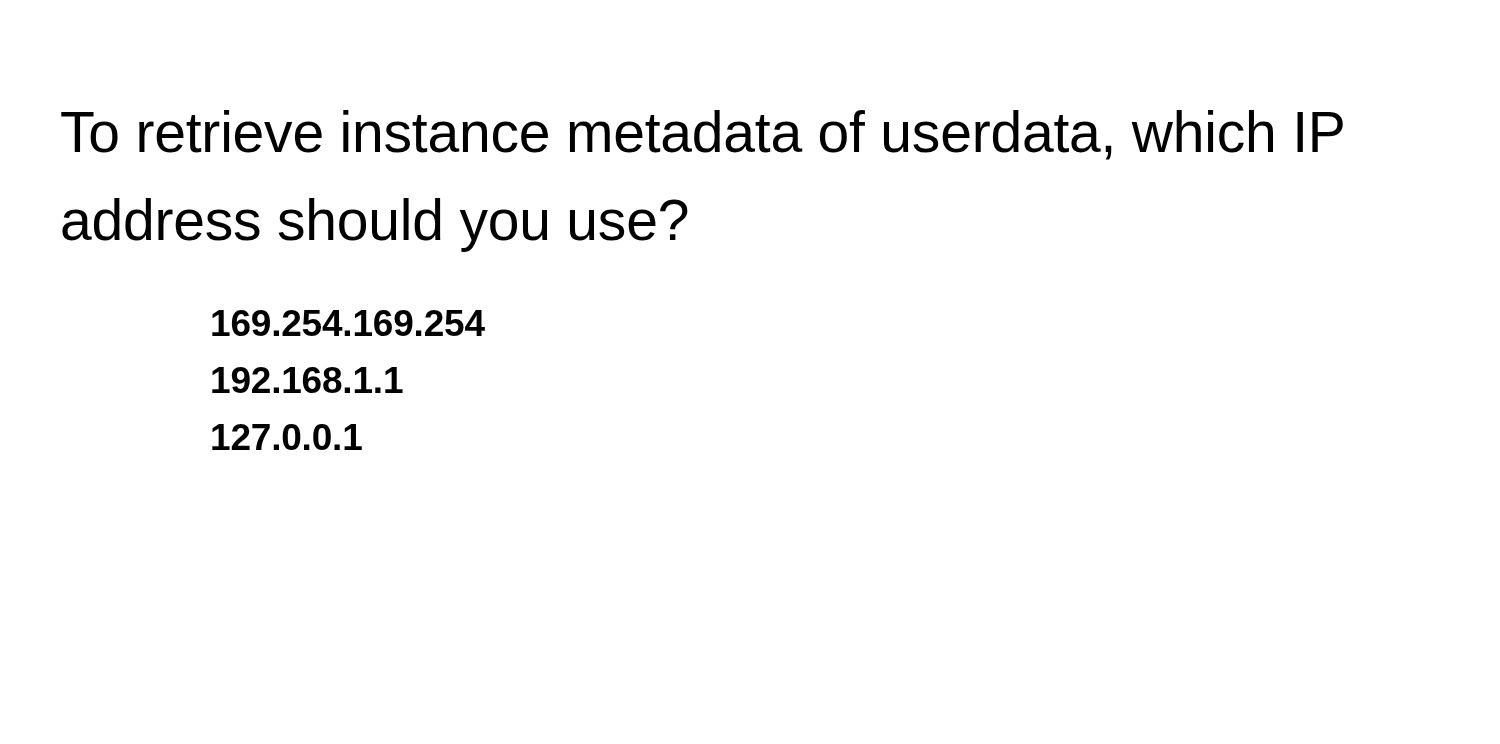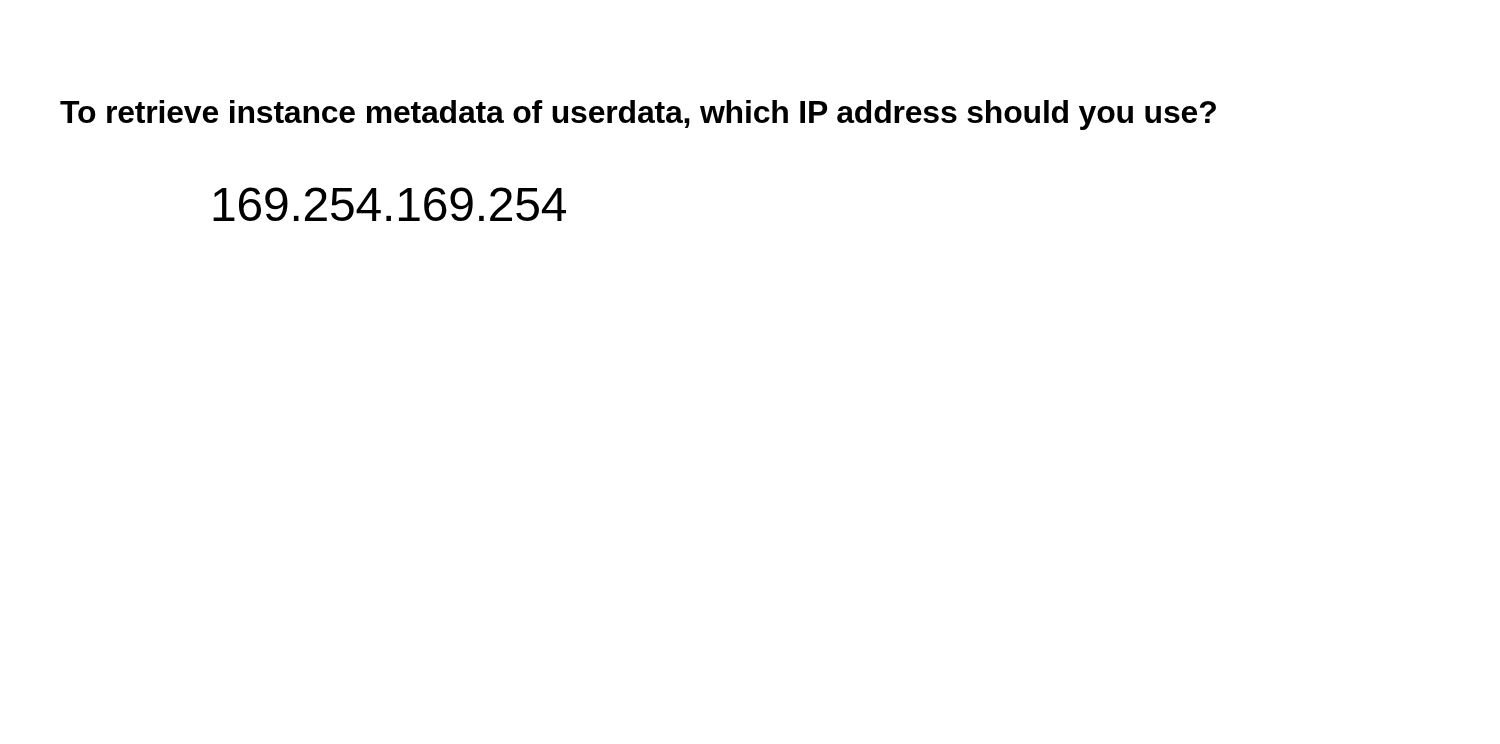--- a/index.html
+++ b/index.html
@@ -9,37 +9,39 @@
     }
     body {
       font-family: -apple-system, BlinkMacSystemFont, "Segoe UI", Helvetica, Arial, sans-serif;
       background: #ffffff;
       width: 1500px;
       height: 744px;
       padding: 88px 60px 0 60px;
       color: #000000;
     }
     .question-text {
-      font-size: 32px;
+      font-size: 57px;
       line-height: 1.55;
-      font-weight: 700;
+      font-weight: 400;
       margin-bottom: 30px;
       letter-spacing: -0.2px;
     }
     .options-list {
       list-style: none;
       padding-left: 150px;
     }
     .option-item {
-      font-size: 48px;
+      font-size: 37px;
       line-height: 1.55;
-      font-weight: 400;
+      font-weight: 700;
       letter-spacing: -0.2px;
     }
   </style>
 </head>
 <body>
 
 <div class="question-text">To retrieve instance metadata of userdata, which IP address should you use?</div>
 
 <ul class="options-list">
   <li class="option-item">169.254.169.254</li>
+  <li class="option-item">192.168.1.1</li>
+  <li class="option-item">127.0.0.1</li>
 </ul>
 
 </body></html>

